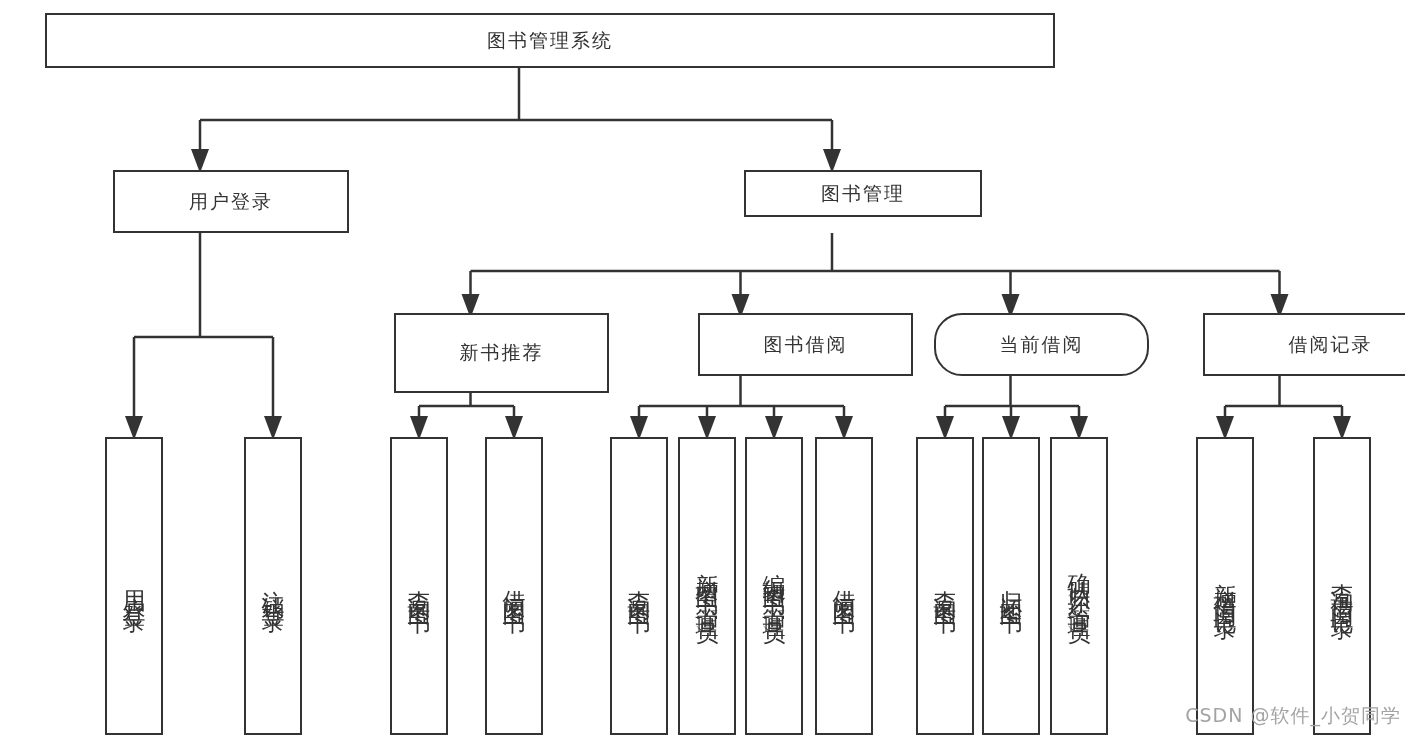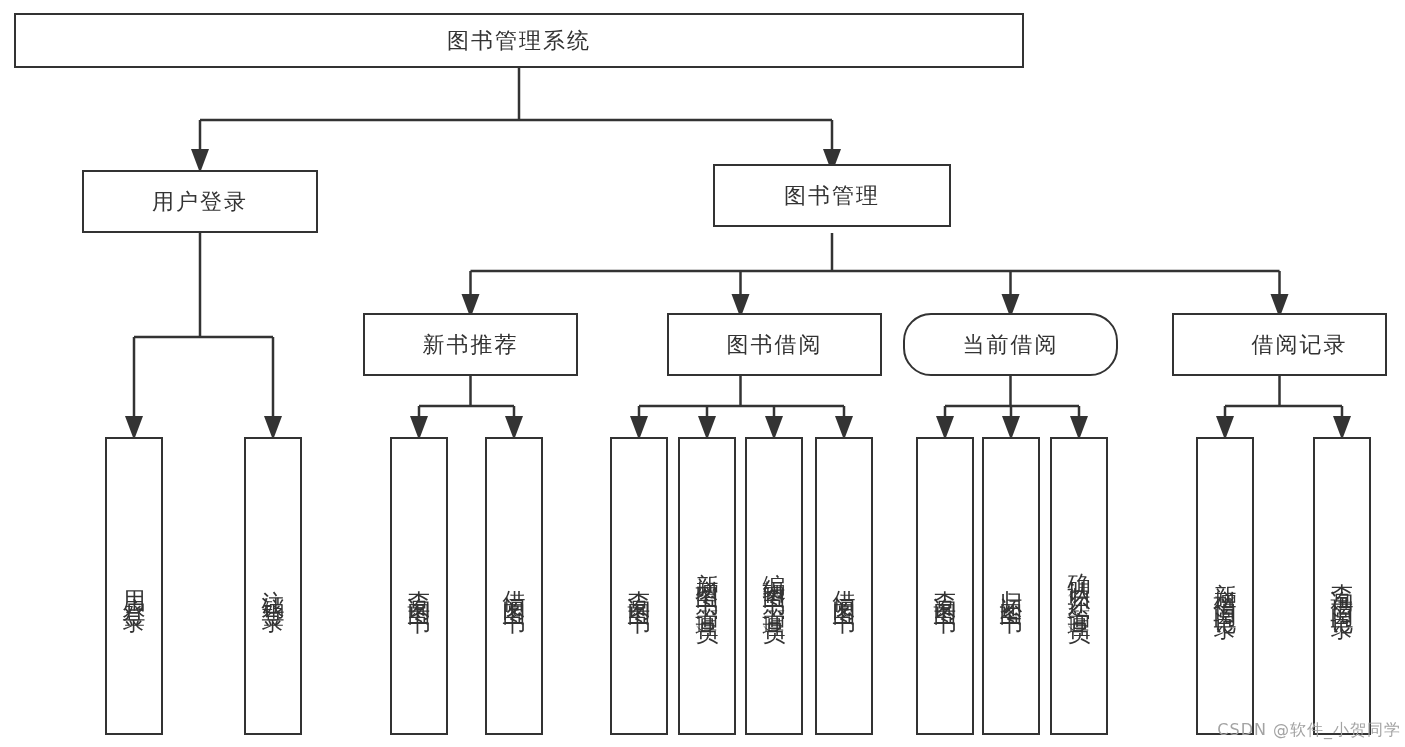--- a/index.html
+++ b/index.html
@@ -25,39 +25,40 @@
     position: absolute;
     box-sizing: border-box;
     border: 2.5px solid #333333;
     background: #ffffff;
     display: flex;
     align-items: center;
     justify-content: center;
     color: #333333;
   }
   .hnode {
-    font-size: 22px;
+    font-size: 19px;
     letter-spacing: 2px;
     white-space: nowrap;
+    margin-left: 31px;
   }
   .vnode span {
     writing-mode: vertical-rl;
     text-orientation: mixed;
     font-size: 23px;
     letter-spacing: 7px;
     line-height: 1;
     color: #333333;
   }
   
   .n-root  { left: 14px;  top: 13px;  width: 1010px; height: 55px; }
   
   .n-l2a   { left: 82px;  top: 170px; width: 236px; height: 63px; }
-  .n-l2b   { left: 713px; top: 164px; width: 238px; height: 63px; }
-  
-  .n-l3a   { left: 363px;  top: 313px; width: 215px; height: 63px; }
+  .n-l2b   { left: 713px; top: 170px; width: 238px; height: 47px; }
+  
+  .n-l3a   { left: 363px;  top: 313px; width: 215px; height: 80px; }
   .n-l3b   { left: 667px;  top: 313px; width: 215px; height: 63px; }
   .n-l3c   { left: 903px;  top: 313px; width: 215px; height: 63px; border-radius: 28px; }
   .n-l3d   { left: 1172px; top: 313px; width: 215px; height: 63px; padding-left: 40px; }
   
   .leaf    { top: 437px; width: 58px; height: 298px; }
   .lf0  { left: 105px; }
   .lf1  { left: 244px; }
   .lf2  { left: 390px; }
   .lf3  { left: 485px; }
   .lf4  { left: 610px; }
@@ -65,22 +66,22 @@
   .lf6  { left: 745px; }
   .lf7  { left: 815px; }
   .lf8  { left: 916px; }
   .lf9  { left: 982px; }
   .lf10 { left: 1050px; }
   .lf11 { left: 1196px; }
   .lf12 { left: 1313px; }
   .watermark {
     position: absolute;
     right: 4px;
-    bottom: 6px;
-    font-size: 16px;
+    bottom: 18px;
+    font-size: 19px;
     letter-spacing: 1px;
     color: #a3a3a3;
     white-space: nowrap;
     z-index: 10;
   }
 </style>
 </head>
 <body>
 
 <div id="stage">

